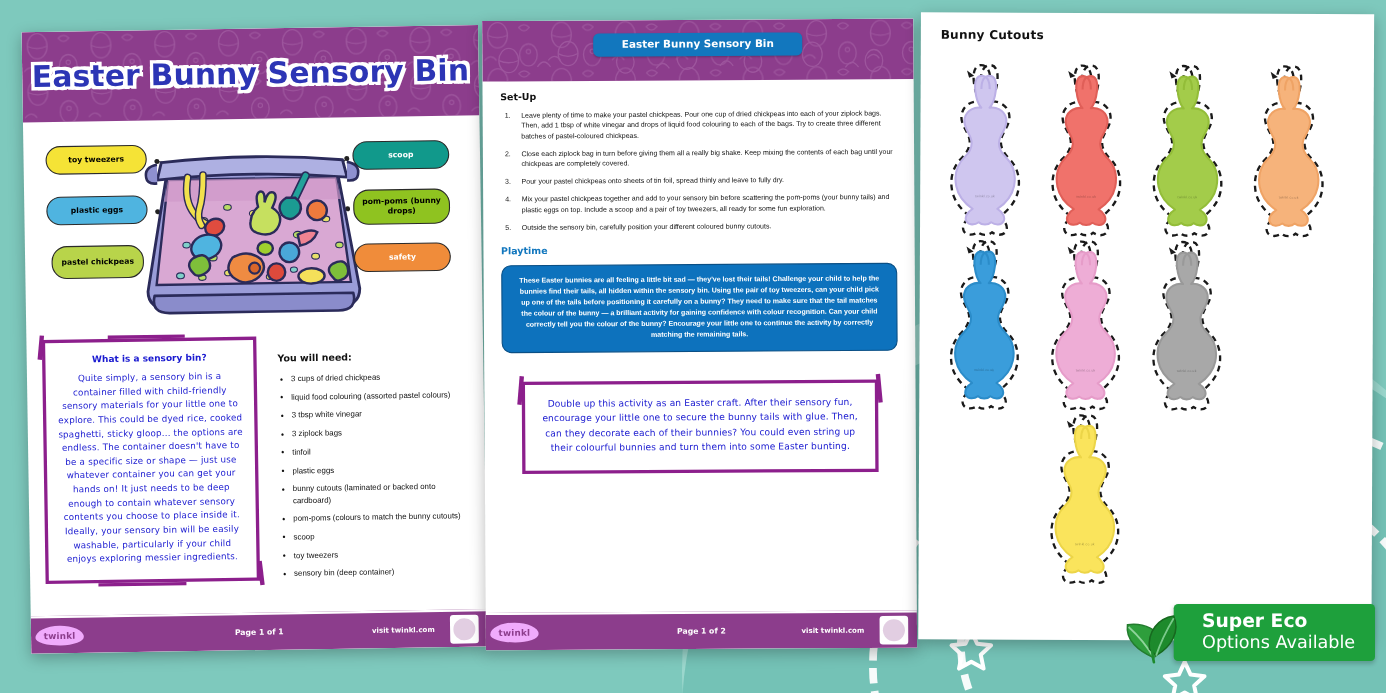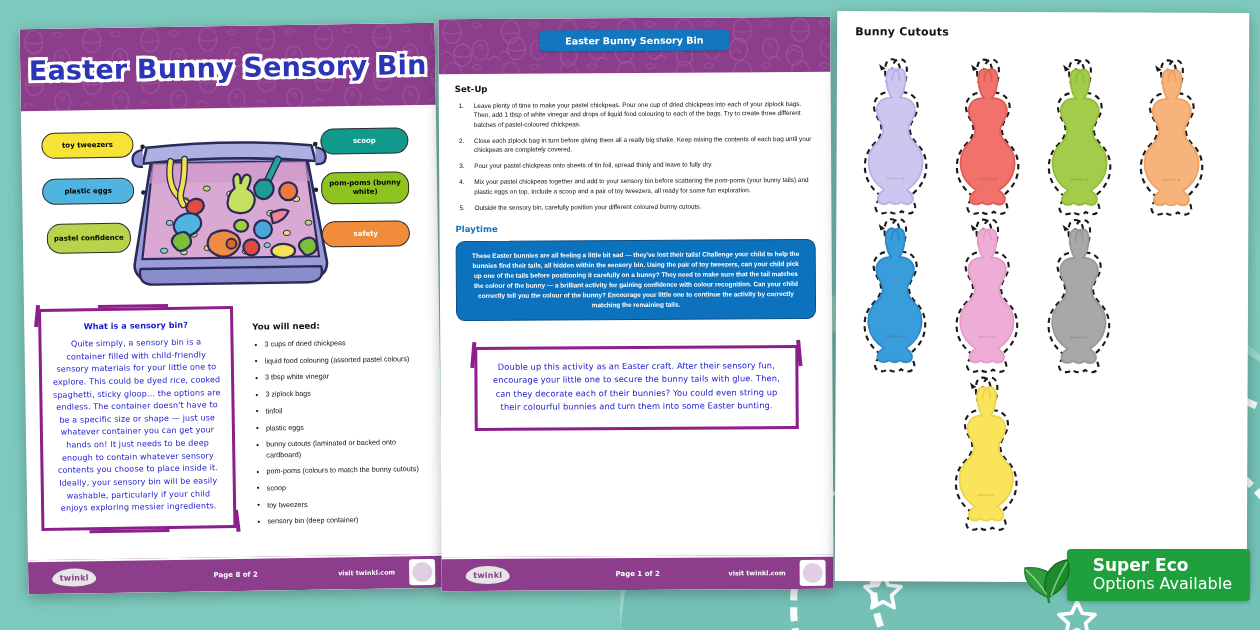--- a/index.html
+++ b/index.html
@@ -234,23 +234,23 @@
   }
 
   
   .footer {
     position: absolute; left: 0; right: 0; bottom: 0;
     height: 34px; background: #8c3d8c;
     display: flex; align-items: center;
     border-top: 2px solid #fff;
   }
   .tw-logo {
-    margin-left: 24px;
+    margin-left: 4px;
     width: 44px; height: 18px;
-    background: #e5e5e5;
+    background: #f0abfc;
     border-radius: 50% 50% 48% 52% / 60% 58% 42% 40%;
     display: flex; align-items: center; justify-content: center;
     font-family: "DejaVu Sans", sans-serif;
     font-weight: 700; font-size: 8px; color: #8c3d8c;
     letter-spacing: .2px;
   }
   .page-num {
     position: absolute; left: 50%; transform: translateX(-50%);
     color: #fff; font-weight: 700; font-size: 7px;
     font-family: "DejaVu Sans", sans-serif;
@@ -461,28 +461,28 @@
           <path d="M268 136 q-8 -8 0 -13 q10 -5 13 3 q3 9 -6 12 q-5 2 -7 -2 Z" fill="#7ebf3a" stroke="#2b2b5a" stroke-width="2.2"></path>
         </svg>
 
         <div class="chip" style="left:6px; top:12px; width:92px; height:26px; background:#f5e336;">
           <span>toy tweezers</span>
         </div>
         <div class="chip" style="left:6px; top:58px; width:92px; height:26px; background:#4fb4e0;">
           <span>plastic eggs</span>
         </div>
         <div class="chip" style="left:10px; top:103px; width:84px; height:30px; background:#b8d44a;">
-          <span>pastel confidence</span>
+          <span>pastel chickpeas</span>
         </div>
 
         <div class="chip" style="left:285px; top:12px; width:88px; height:26px; background:#11998b; color:#fff;">
           <span>scoop</span>
         </div>
         <div class="chip" style="left:285px; top:56px; width:88px; height:32px; background:#8fc320;">
-          <span>pom-poms (bunny white)</span>
+          <span>pom-poms (bunny drops)</span>
         </div>
         <div class="chip" style="left:285px; top:105px; width:88px; height:26px; background:#f08c3a; color:#fff;">
           <span>safety</span>
         </div>
       </div>
 
       <div class="hw-box">
         <div class="hw-tick-t"></div>
         <div class="hw-tick-b"></div>
         <div class="hw-title">What is a sensory bin?</div>
@@ -502,21 +502,21 @@
             <li>pom-poms (colours to match the bunny cutouts)</li>
             <li>scoop</li>
             <li>toy tweezers</li>
             <li>sensory bin (deep container)</li>
           </ul>
       </div>
     </div>
 
     <div class="footer">
       <div class="tw-logo">twinkl</div>
-      <div class="page-num">Page 8 of 2</div>
+      <div class="page-num">Page 1 of 1</div>
       <div class="visit">visit twinkl.com</div>
       <div class="award">
           <div class="award-inner"></div>
         </div>
     </div>
   </div>
 
   <div class="page" id="page2">
 
     <div class="hdr p2">

